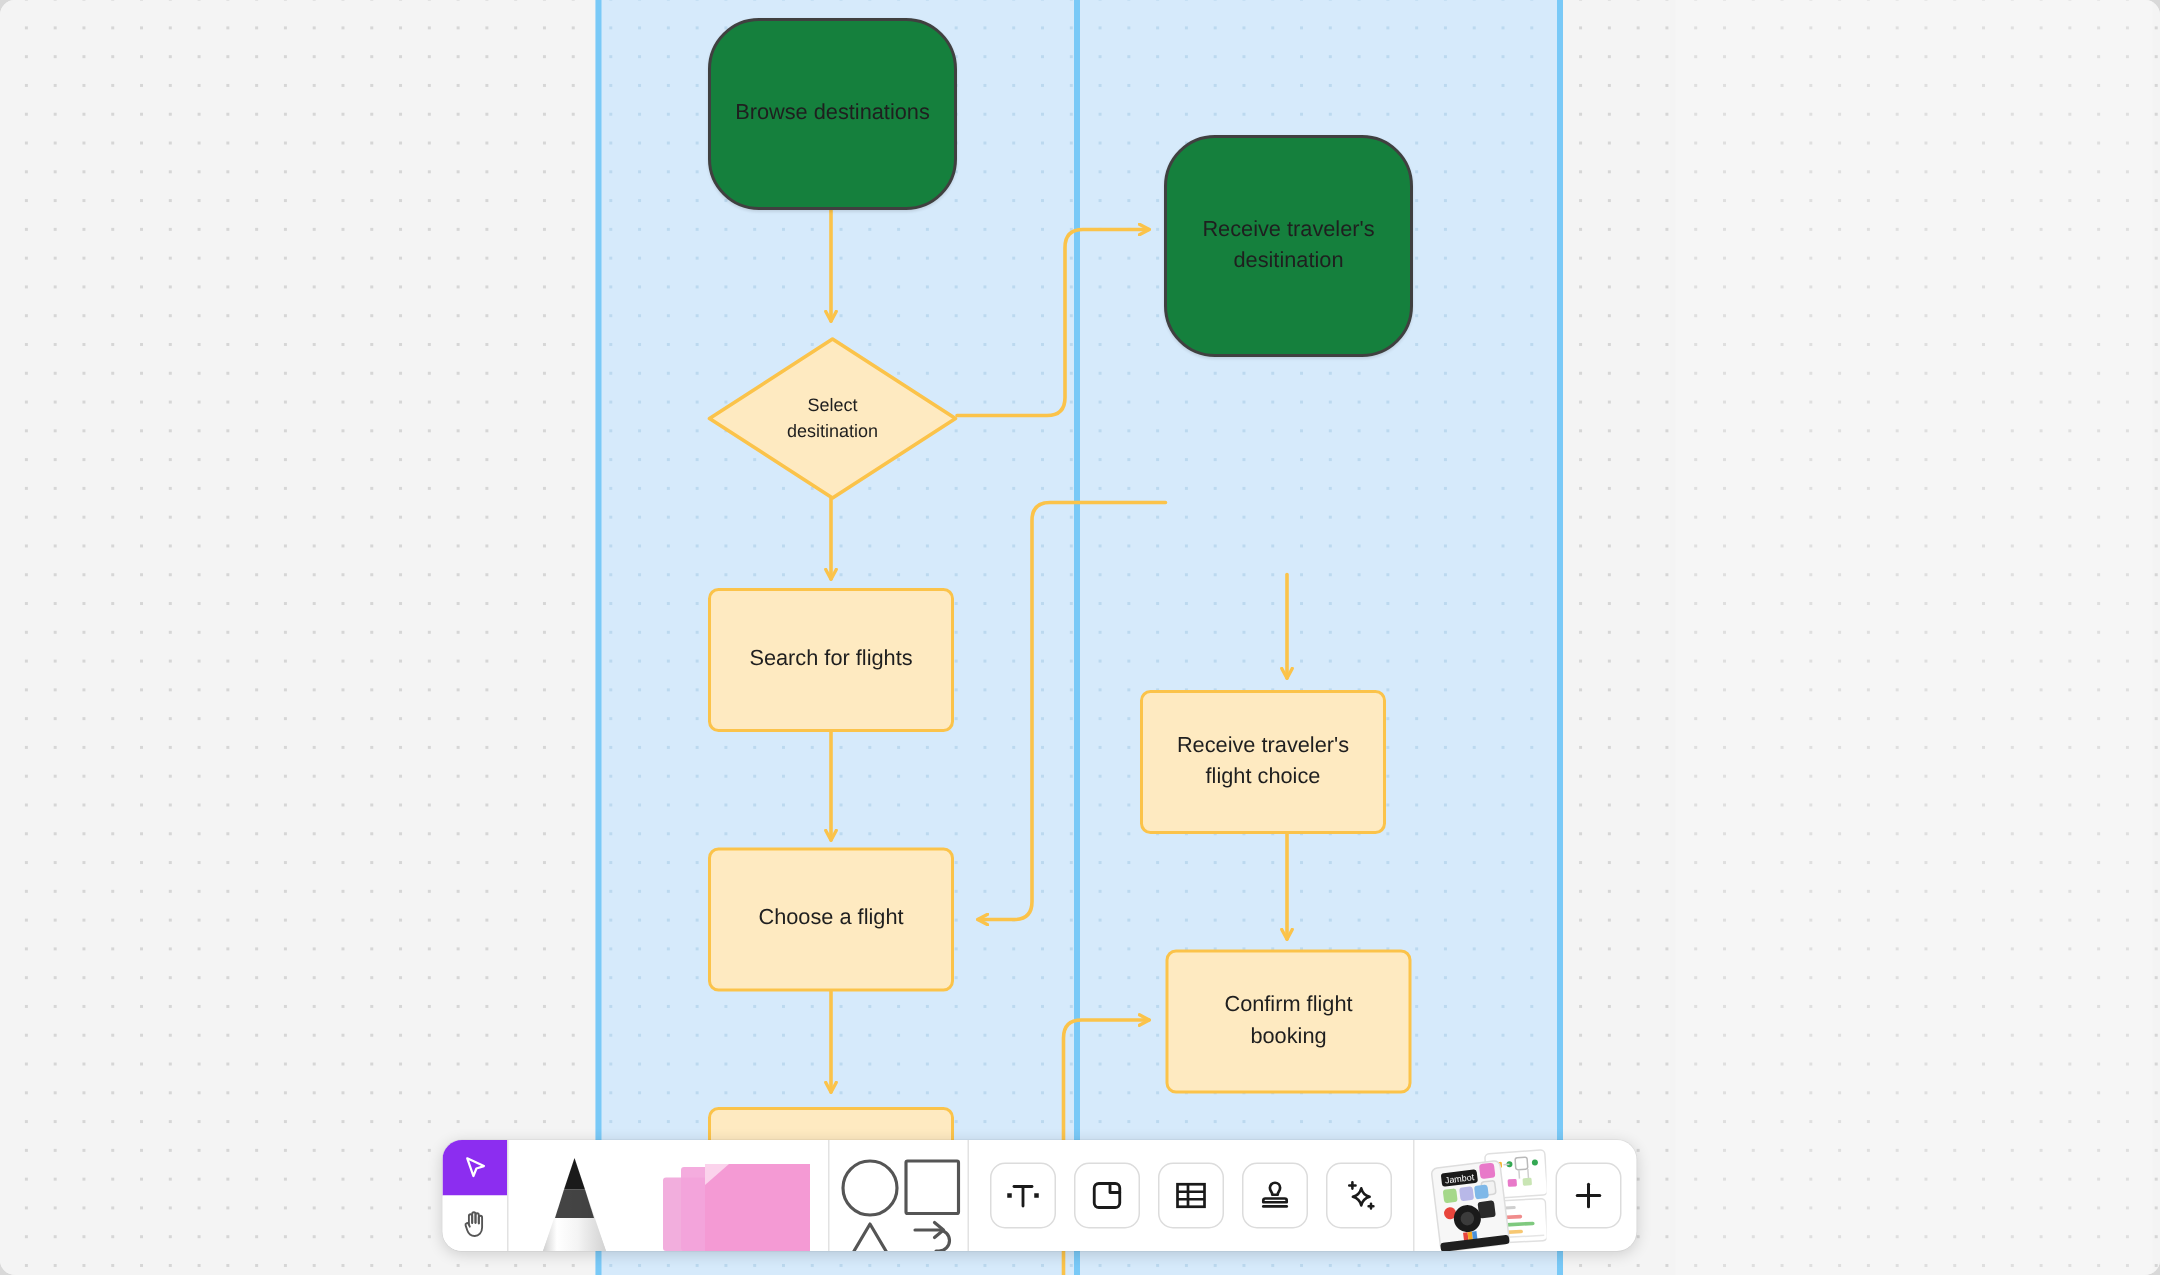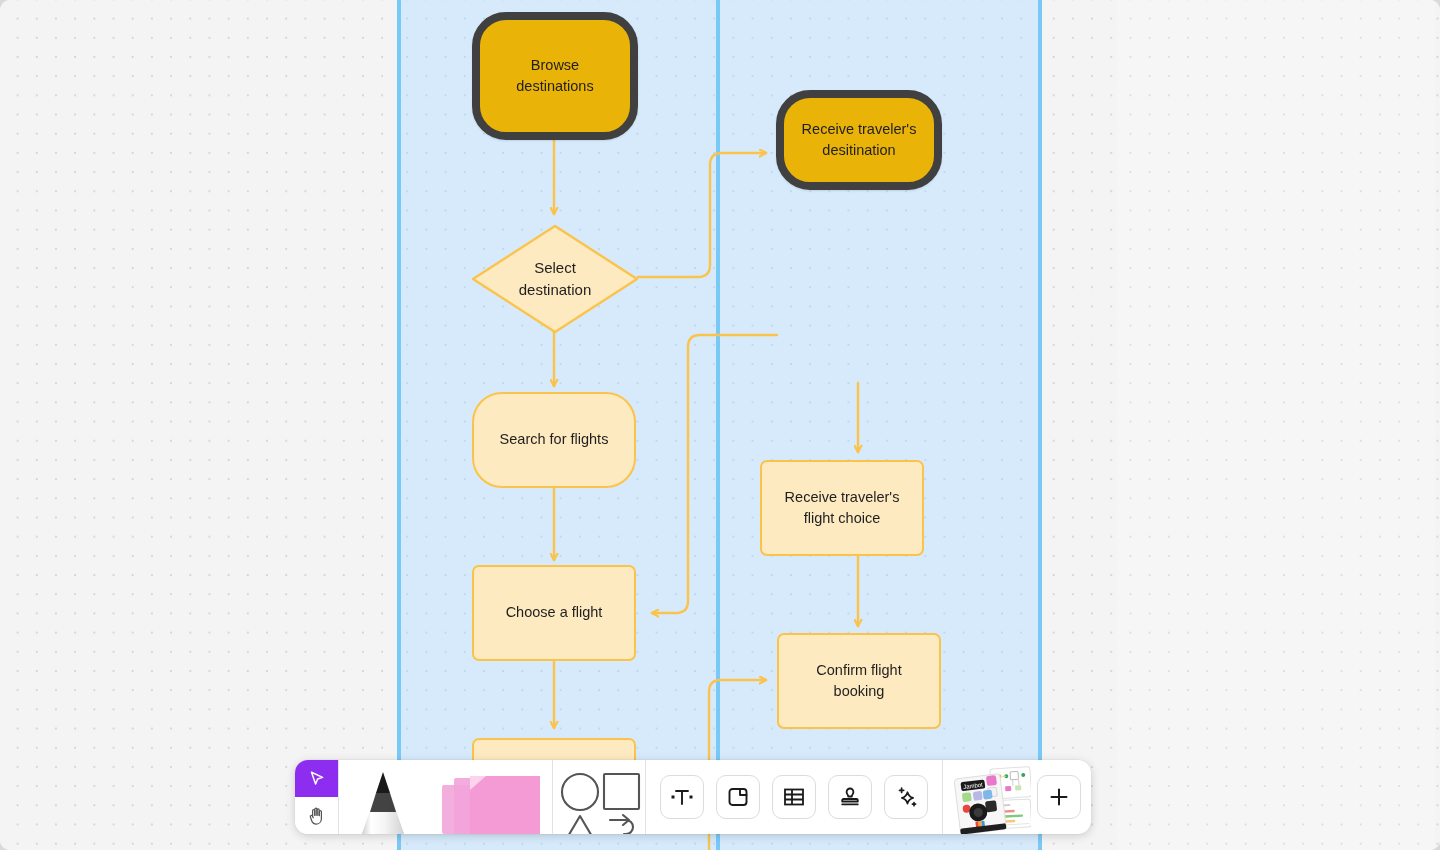--- a/index.html
+++ b/index.html
@@ -55,38 +55,38 @@
   .node {
     position: absolute;
     display: flex; align-items: center; justify-content: center;
     text-align: center;
     color: #1f1f1f;
     font-size: 14.5px;
     line-height: 1.45;
     padding: 6px 14px;
   }
   .node.terminator {
-    background: #eab308;
-    border: 8px solid #404040;
+    background: #15803d;
+    border: 2px solid #404040;
     border-radius: 34px;
     box-shadow: 0 1px 2px rgba(0,0,0,0.10);
   }
   .node.process {
     background: #feeac1;
     border: 2px solid #fbc34a;
     border-radius: 7px;
   }
   .node.decision-wrap {
     background: transparent; border: none; padding: 0;
   }
   .diamond-svg { position: absolute; inset: 0; }
   .diamond-label {
     position: relative; z-index: 2;
     width: 100%; text-align: center;
-    color: #1f1f1f; font-size: 15px; line-height: 1.45;
+    color: #1f1f1f; font-size: 12px; line-height: 1.45;
   }
 
   
   #toolbar {
     position: absolute;
     left: 295px; top: 760px;
     height: 74px;
     display: flex; align-items: stretch;
     background: #ffffff;
     border-radius: 13px;
@@ -178,36 +178,36 @@
       <path d="M554,661 L554,728" marker-end="url(#arrowhead)"></path>
 
       <path d="M709,850 L709,692 Q709,680 721,680 L766,680" marker-end="url(#arrowhead)"></path>
     </g>
   </svg>
 
   <div class="node terminator" style="left:472px; top:12px; width:166px; height:128px;">
     <span>Browse destinations</span>
   </div>
 
-  <div class="node terminator" style="left:776px; top:90px; width:166px; height:100px;">
+  <div class="node terminator" style="left:776px; top:90px; width:166px; height:148px;">
     <span>Receive traveler's desitination</span>
   </div>
 
   <div class="node decision-wrap" style="left:470px; top:223px; width:170px; height:112px;">
     <svg class="diamond-svg" viewBox="0 0 170 112" preserveAspectRatio="none">
       <polygon points="85,3 167,56 85,109 3,56" fill="#feeac1" stroke="#fbc34a" stroke-width="2.4" stroke-linejoin="round"></polygon>
     </svg>
     <div class="diamond-label">
       <span>Select</span><br>
-      <span>destination</span>
-    </div>
-  </div>
-
-
-  <div class="node process" style="left:472px; top:392px; width:164px; height:96px;border-radius:30px;">
+      <span>desitination</span>
+    </div>
+  </div>
+
+
+  <div class="node process" style="left:472px; top:392px; width:164px; height:96px;">
     <span>Search for flights</span>
   </div>
 
   <div class="node process" style="left:760px; top:460px; width:164px; height:96px;">
     <span>Receive traveler's flight choice</span>
   </div>
 
   <div class="node process" style="left:777px; top:633px; width:164px; height:96px;">
     <span>Confirm flight booking</span>
   </div>

